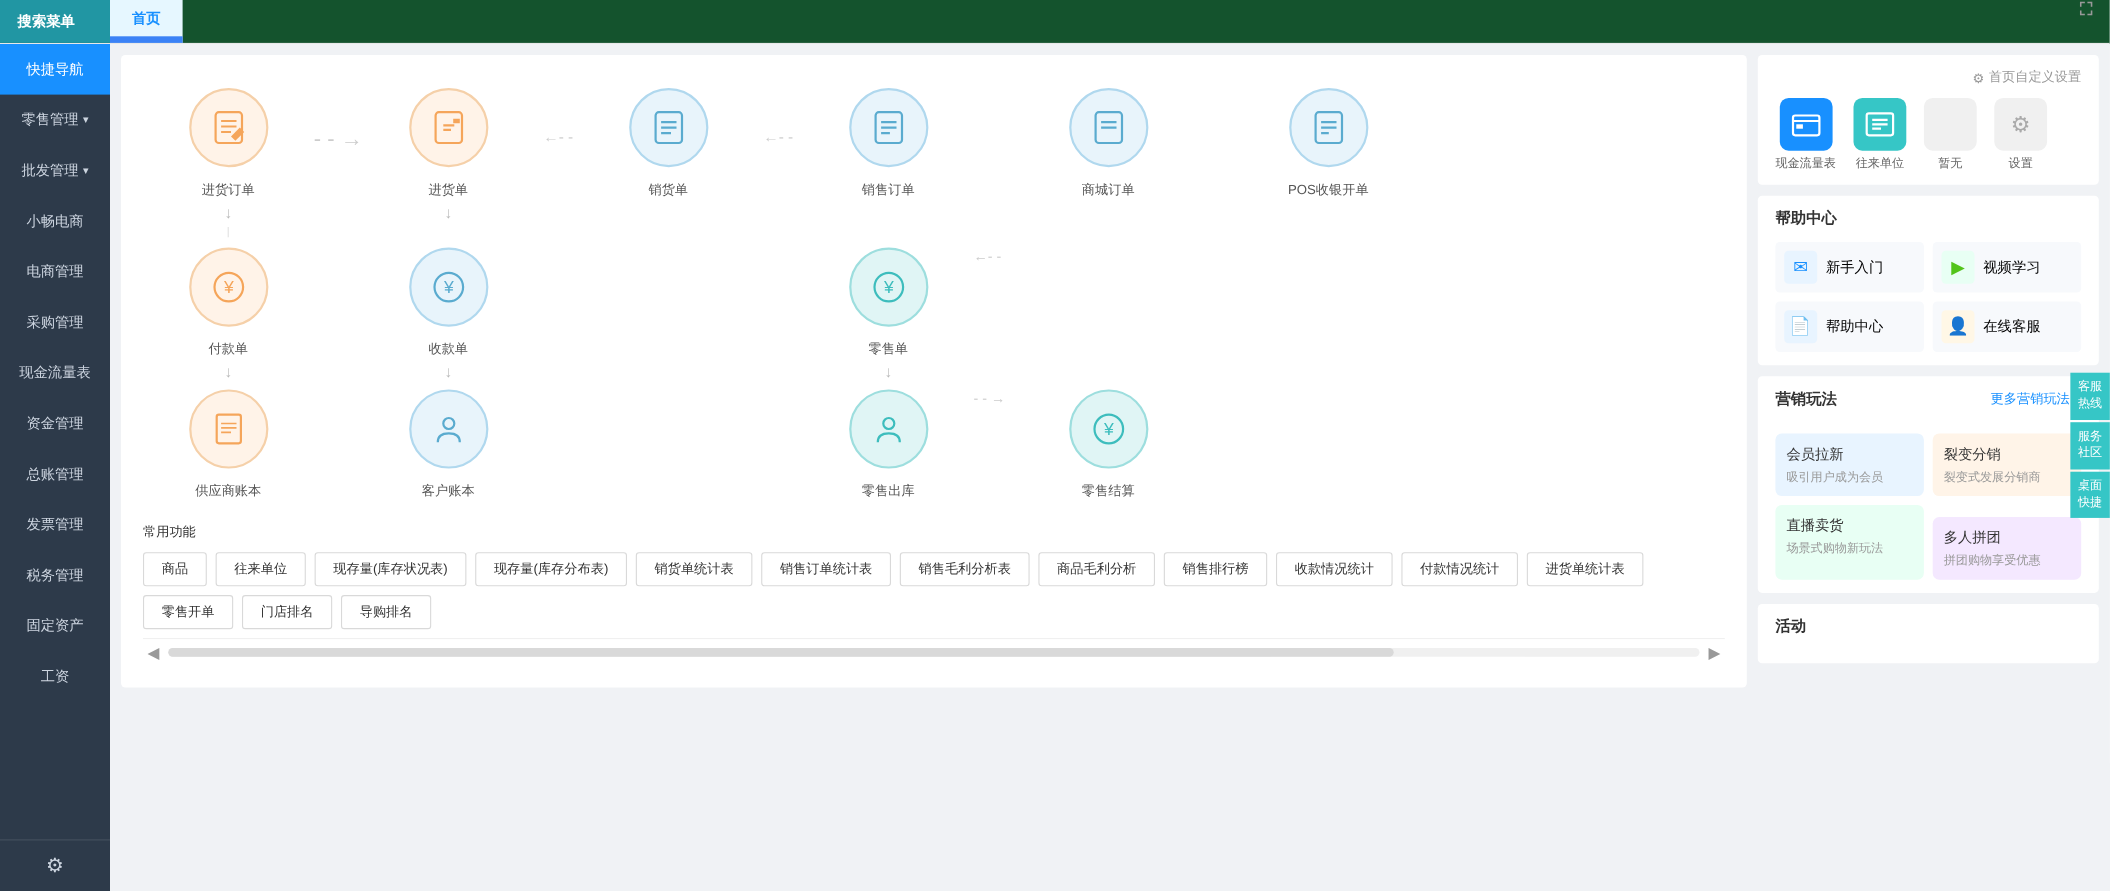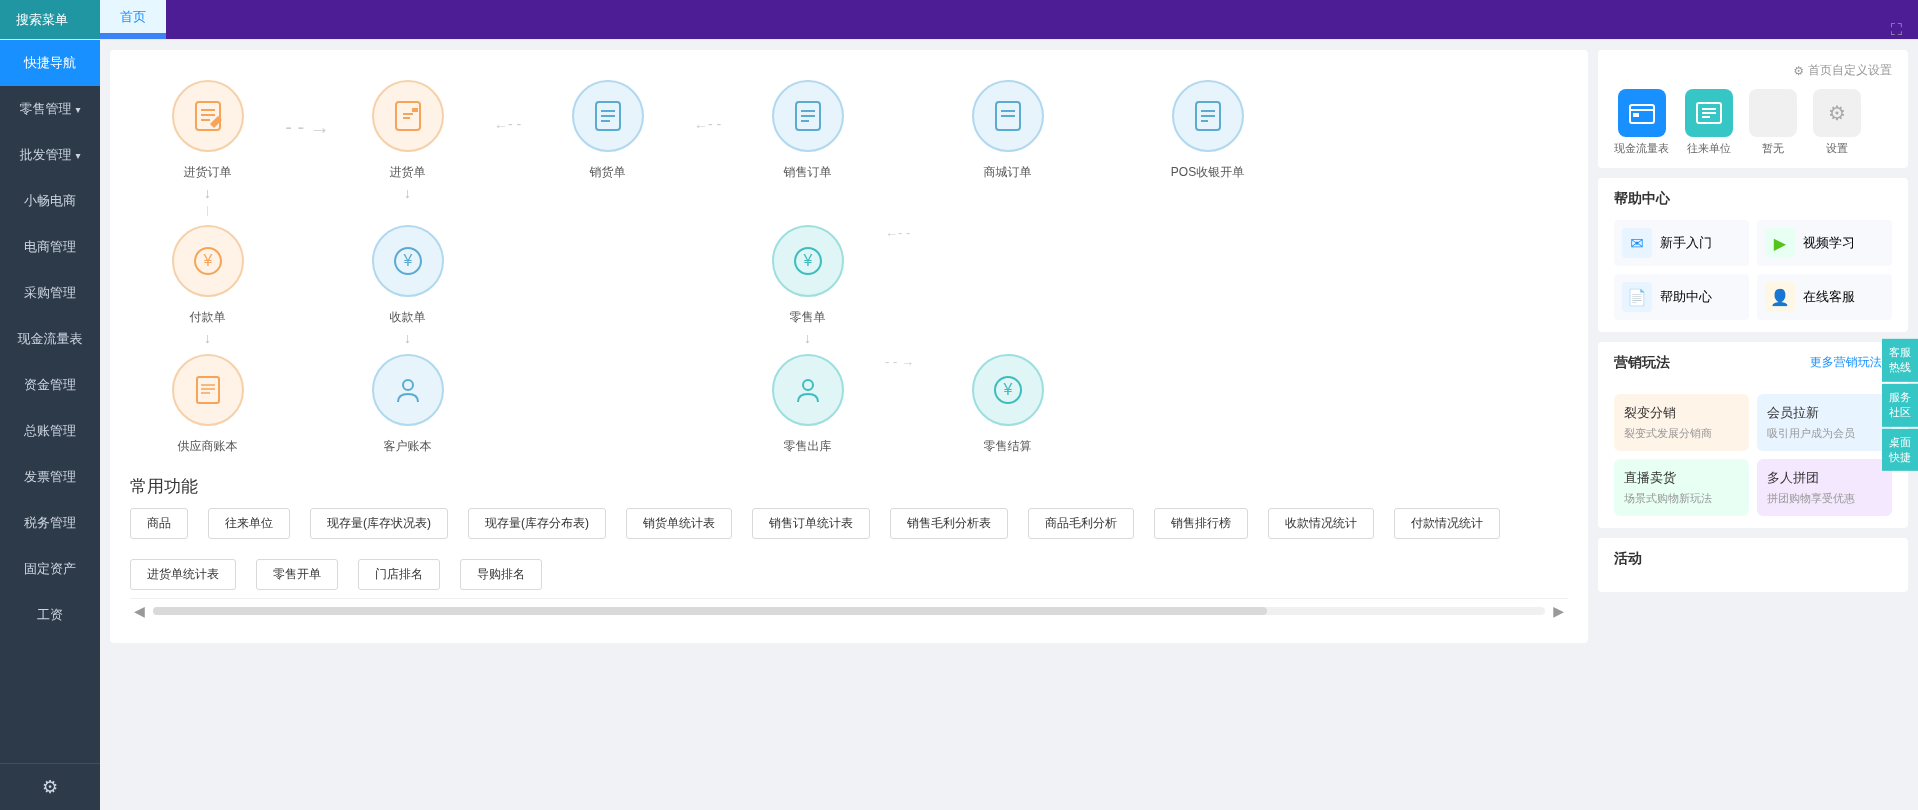--- a/index.html
+++ b/index.html
@@ -1,20 +1,20 @@
 <!DOCTYPE html>
 <html><head>
   <meta charset="utf-8">
   <style>
     * { box-sizing: border-box; margin: 0; padding: 0; }
     body { font-family: 'Microsoft YaHei', Arial, sans-serif; background: #f0f2f5; font-size: 13px; overflow: hidden; }
     
     
     .app-container { display: flex; flex-direction: column; height: 810px; width: 1918px; }
-    .top-bar { display: flex; height: 40px; background: #4c1d95; border-bottom: 1px solid #e8e8e8; align-items: flex-end; }
+    .top-bar { display: flex; height: 40px; background: #14532d; border-bottom: 1px solid #e8e8e8; align-items: flex-start; font-weight: bold; }
     .main-area { display: flex; flex: 1; overflow: hidden; }
     
     
     .search-menu { background: #2196a3; color: #fff; padding: 0 16px; height: 100%; display: flex; align-items: center; font-size: 13px; min-width: 100px; cursor: pointer; }
     .tab-item { padding: 0 20px; height: 100%; display: flex; align-items: center; font-size: 13px; cursor: pointer; border-bottom: 3px solid transparent; }
     .tab-item.active { color: #1890ff; border-bottom: 6px solid #3b82f6; background: #e6f7ff; }
     .tab-expand { margin-left: auto; padding-right: 16px; color: #999; font-size: 16px; cursor: pointer; }
     
     
     .sidebar { width: 100px; background: #2d3a4a; display: flex; flex-direction: column; min-height: 0; overflow-y: auto; }
@@ -35,22 +35,22 @@
     
     .flow-node { display: flex; flex-direction: column; align-items: center; gap: 6px; cursor: pointer; }
     .flow-circle { width: 72px; height: 72px; border-radius: 50%; display: flex; align-items: center; justify-content: center; font-size: 28px; }
     .flow-circle.orange { background: #fff3e8; color: #f5a55a; border: 2px solid #f5d0a9; }
     .flow-circle.blue { background: #e8f4fb; color: #5aabcf; border: 2px solid #b0d8ee; }
     .flow-circle.teal { background: #e0f5f5; color: #3dbdbd; border: 2px solid #9ddede; }
     .arrow-down { text-align: center; color: #bbb; font-size: 14px; margin: 4px 0; }
     
     
     .common-func { margin-top: 10px; }
-    .common-title { font-size: 17px; color: #333; margin-bottom: 10px; font-weight: 500; }
-    .func-buttons { display: flex; flex-wrap: wrap; gap: 20px; align-items: center; }
+    .common-title { font-size: 12px; color: #333; margin-bottom: 10px; font-weight: 500; }
+    .func-buttons { display: flex; flex-wrap: wrap; gap: 8px; align-items: center; }
     .func-btn { padding: 6px 16px; border: 1px solid #d9d9d9; background: #fff; border-radius: 3px; font-size: 12px; color: #333; cursor: pointer; white-space: nowrap; }
     
     
     .scrollbar-area { display: flex; align-items: center; margin-top: 8px; padding: 4px 0; border-top: 1px solid #f0f0f0; }
     .scroll-arrow { color: #999; font-size: 14px; cursor: pointer; padding: 0 4px; }
     .scroll-track { flex: 1; height: 8px; background: #f0f0f0; border-radius: 4px; margin: 0 4px; }
     .scroll-thumb { width: 80%; height: 100%; background: #d9d9d9; border-radius: 4px; }
     
     
     .right-panel { width: 320px; background: #f0f2f5; padding: 10px 10px 10px 0; display: flex; flex-direction: column; gap: 10px; }
@@ -479,33 +479,33 @@
             </div>
           </div>
         </div>
 
         <div class="marketing">
           <div class="marketing-header">
             <span class="panel-title">营销玩法</span>
             <span class="more-link">更多营销玩法 &gt;</span>
           </div>
           <div class="marketing-grid">
+            <div class="marketing-item" style="background:#e8f4ff;">
+              <div class="marketing-item-title">会员拉新</div>
+              <div class="marketing-item-desc">吸引用户成为会员</div>
+            </div>
             <div class="marketing-item" style="background:#fff4e8;">
               <div class="marketing-item-title">裂变分销</div>
               <div class="marketing-item-desc">裂变式发展分销商</div>
             </div>
-            <div class="marketing-item" style="background:#e8f4ff;">
-              <div class="marketing-item-title">会员拉新</div>
-              <div class="marketing-item-desc">吸引用户成为会员</div>
-            </div>
             <div class="marketing-item" style="background:#e8fff4;">
               <div class="marketing-item-title">直播卖货</div>
               <div class="marketing-item-desc">场景式购物新玩法</div>
             </div>
-            <div class="marketing-item" style="background:#f4e8ff;">
+            <div class="marketing-item" style="background:#f4e8ff;margin-top:11px;">
               <div class="marketing-item-title">多人拼团</div>
               <div class="marketing-item-desc">拼团购物享受优惠</div>
             </div>
           </div>
         </div>
 
         <div class="activity">
           <div class="panel-title">活动</div>
         </div>
       </div>

